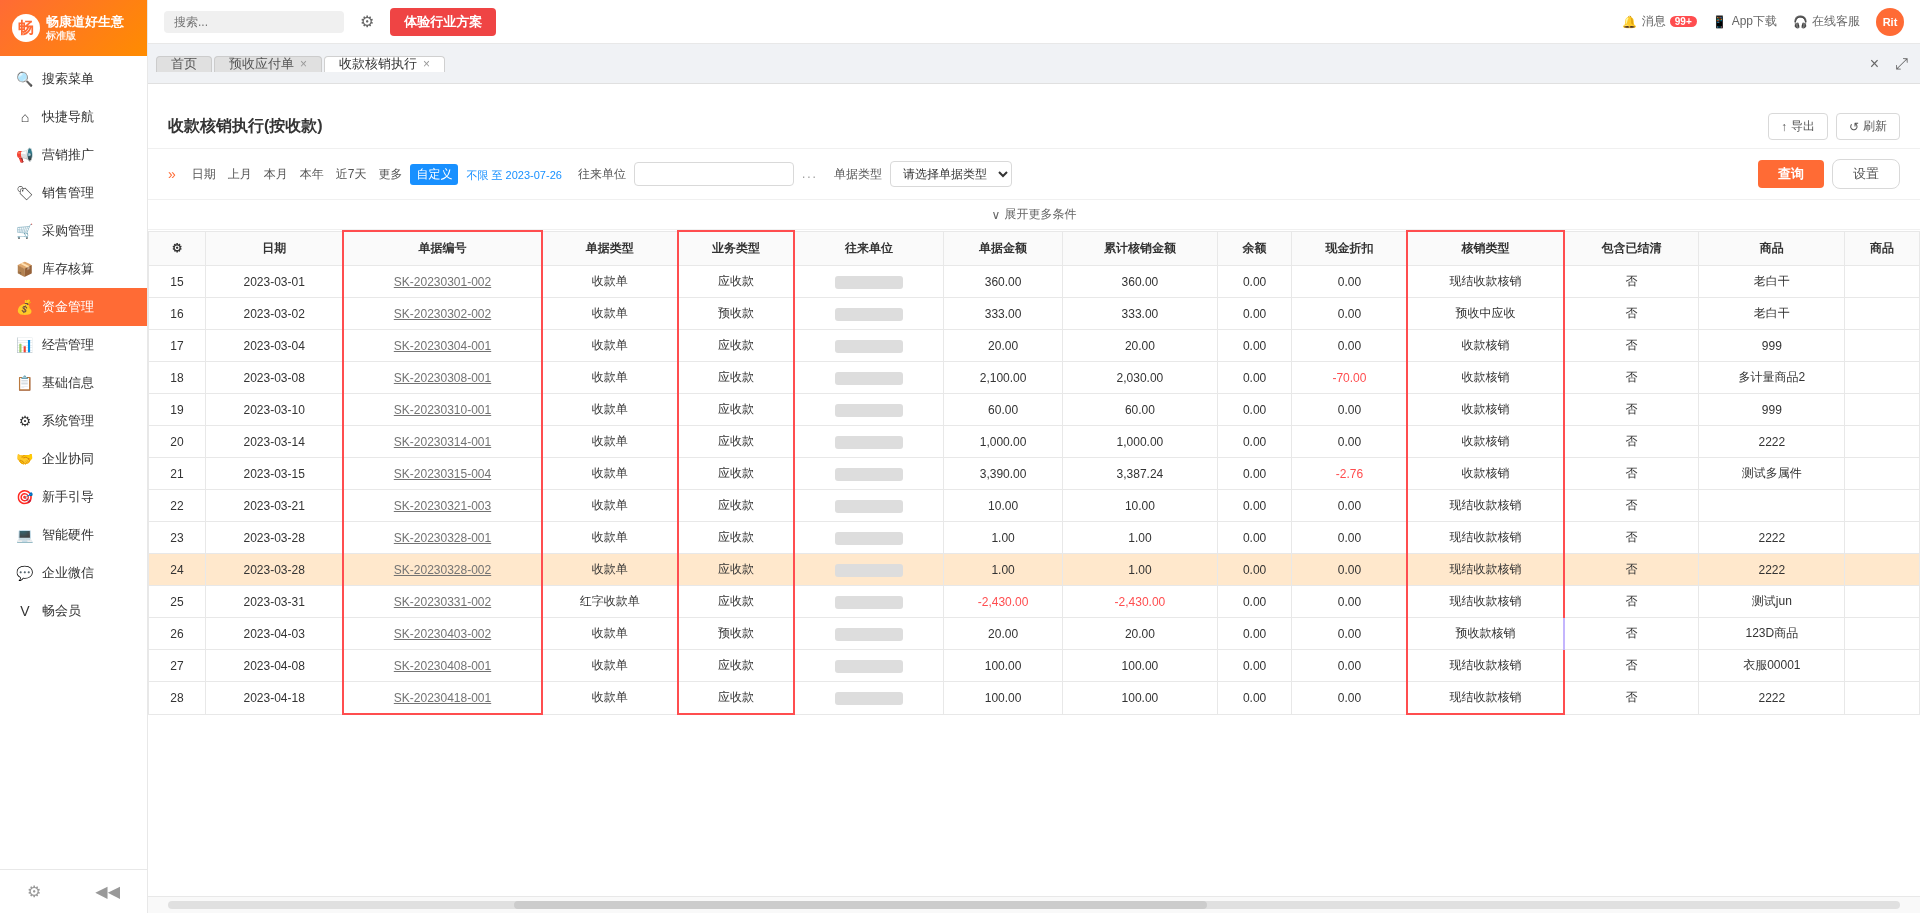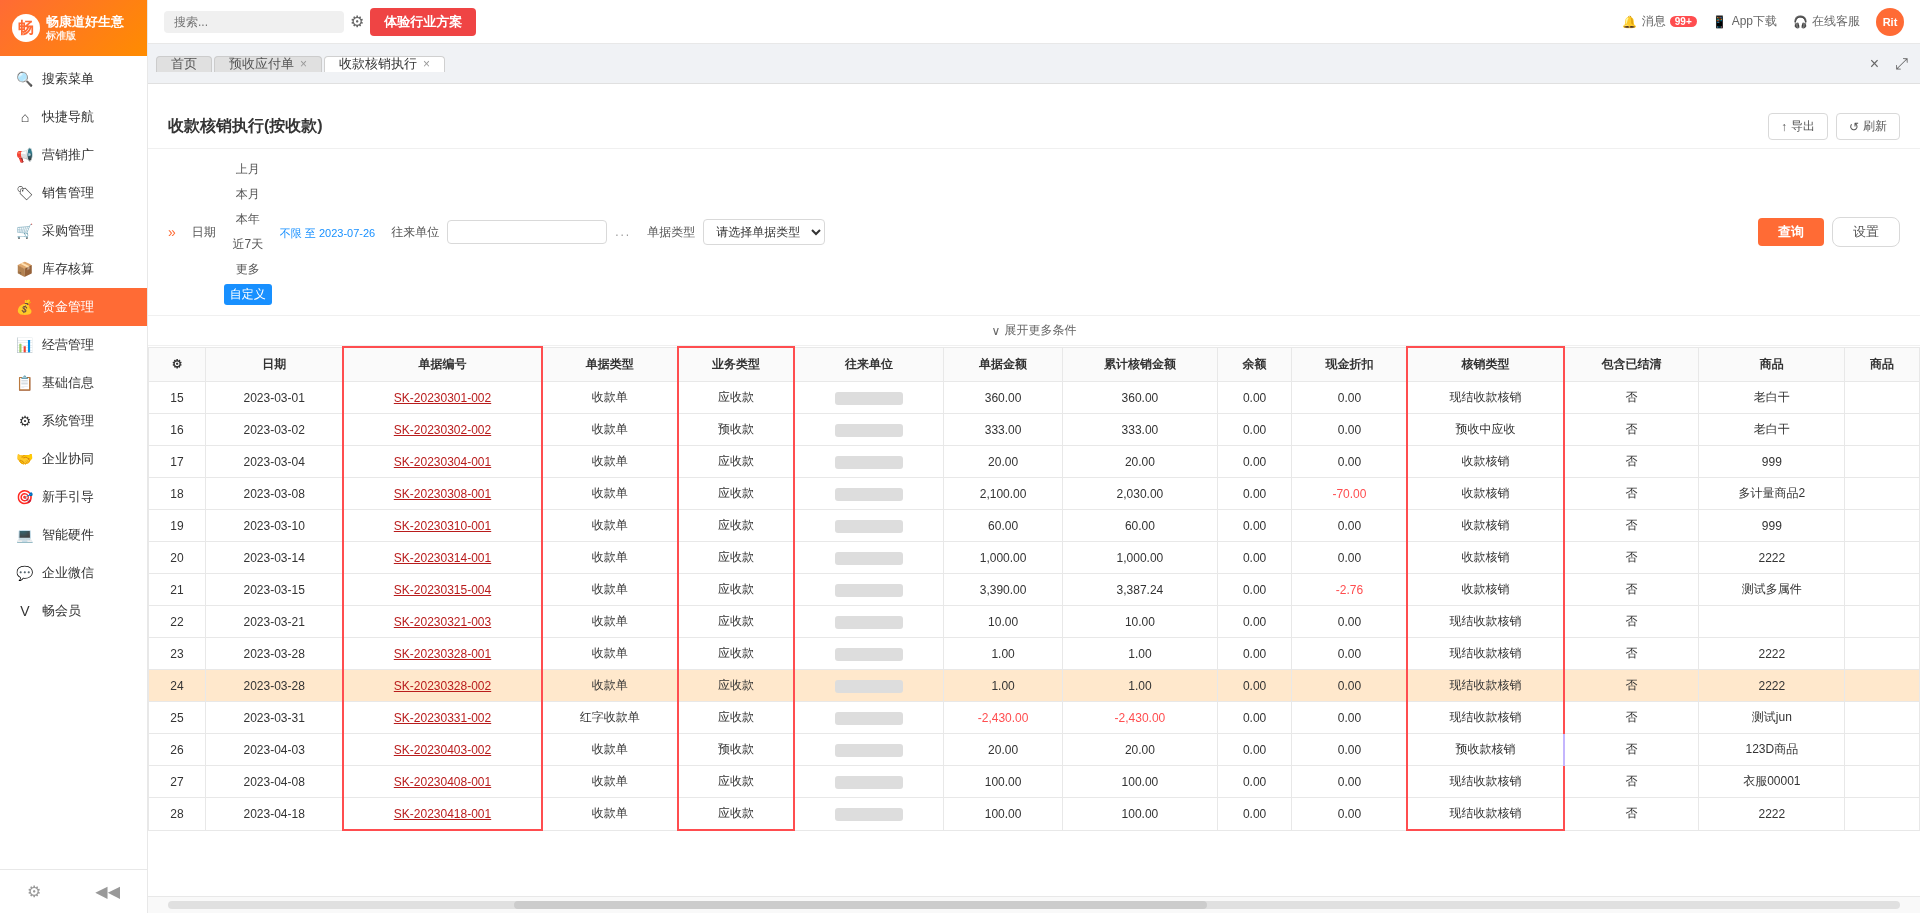--- a/index.html
+++ b/index.html
@@ -47,21 +47,21 @@
       display: flex; justify-content: space-around; align-items: center;
     }
     .sidebar-footer-btn { color: #999; font-size: 16px; cursor: pointer; padding: 4px 8px; }
 
     
     .main { flex: 1; display: flex; flex-direction: column; overflow: hidden; }
 
     
     .top-header {
       height: 44px; background: #fff; border-bottom: 1px solid #e8e8e8;
-      display: flex; align-items: center; padding: 0 16px; gap: 6px;
+      display: flex; align-items: center; padding: 0 16px; gap: 16px;
     }
     .breadcrumb-input {
       background: #f0f0f0; border: none; border-radius: 4px;
       padding: 4px 10px; font-size: 12px; color: #666; width: 180px;
     }
     .header-settings { color: #666; font-size: 16px; cursor: pointer; }
     .btn-solution {
       background: #ef4444; color: #fff; border: none; border-radius: 4px;
       padding: 5px 14px; font-size: 13px; cursor: pointer; font-weight: bold;
     }
@@ -99,21 +99,21 @@
     .btn-refresh { background: #fff; border: 1px solid #d9d9d9; border-radius: 4px; padding: 4px 12px; font-size: 12px; cursor: pointer; color: #555; display: flex; align-items: center; gap: 4px; }
 
     
     .filter-bar {
       padding: 10px 20px; border-bottom: 1px solid #f0f0f0;
       display: flex; align-items: center; gap: 16px; flex-wrap: wrap;
     }
     .filter-toggle { color: #ff6b35; cursor: pointer; font-size: 14px; background: none; border: none; }
     .filter-group { display: flex; align-items: center; gap: 8px; }
     .filter-label { color: #555; font-size: 12px; white-space: nowrap; }
-    .date-shortcuts { display: flex; gap: 4px; align-items: center; flex-direction: column; }
+    .date-shortcuts { display: flex; gap: 4px; align-items: center; }
     .date-btn { background: none; border: none; color: #555; font-size: 12px; cursor: pointer; padding: 2px 4px; }
     .date-btn.custom { background: #1890ff; color: #fff; border-radius: 3px; padding: 2px 6px; }
     .filter-input { border: 1px solid #d9d9d9; border-radius: 4px; padding: 4px 8px; font-size: 12px; width: 160px; color: #333; }
     .filter-dots { color: #999; letter-spacing: 2px; cursor: pointer; }
     .filter-select { border: 1px solid #d9d9d9; border-radius: 4px; padding: 4px 8px; font-size: 12px; min-width: 120px; color: #333; background: #fff; }
     .btn-query { background: #ff6b35; color: #fff; border: none; border-radius: 4px; padding: 5px 20px; font-size: 13px; cursor: pointer; font-weight: bold; }
     .btn-settings { background: #fff; border: 1px solid #d9d9d9; border-radius: 8px; padding: 5px 20px; font-size: 13px; cursor: pointer; color: #555; }
     .date-range { color: #1890ff; font-size: 11px; margin-top: 2px; }
 
     .expand-more { text-align: center; padding: 6px; border-bottom: 1px solid #f0f0f0; }
@@ -125,21 +125,21 @@
     thead tr { background: #fafafa; }
     th {
       padding: 8px 10px; text-align: center; border: 1px solid #e8e8e8;
       font-weight: bold; color: #333; white-space: nowrap; position: sticky; top: 0; background: #fafafa; z-index: 2;
     }
     td {
       padding: 7px 10px; text-align: center; border: 1px solid #e8e8e8;
       color: #333; white-space: nowrap;
     }
     tr.highlighted td { background: #ffe8cc; }
-    .link-text { color: #b91c1c; text-decoration: underline; cursor: pointer; }
+    .link-text { color: #737373; text-decoration: underline; cursor: pointer; }
     .negative { color: #ff4d4f; }
     .total-row td { font-weight: bold; background: #fafafa; }
 
     
     .table-container::-webkit-scrollbar { height: 8px; width: 8px; }
     .table-container::-webkit-scrollbar-track { background: #f0f0f0; }
     .table-container::-webkit-scrollbar-thumb { background: #ccc; border-radius: 4px; }
 
     
     .bottom-bar { padding: 4px 20px; background: #f9f9f9; border-top: 1px solid #e8e8e8; }

